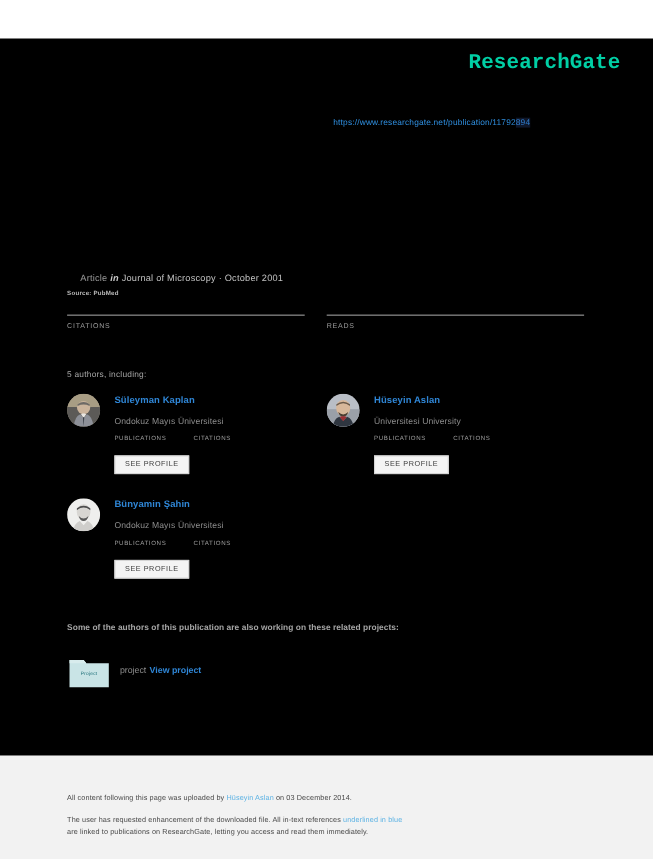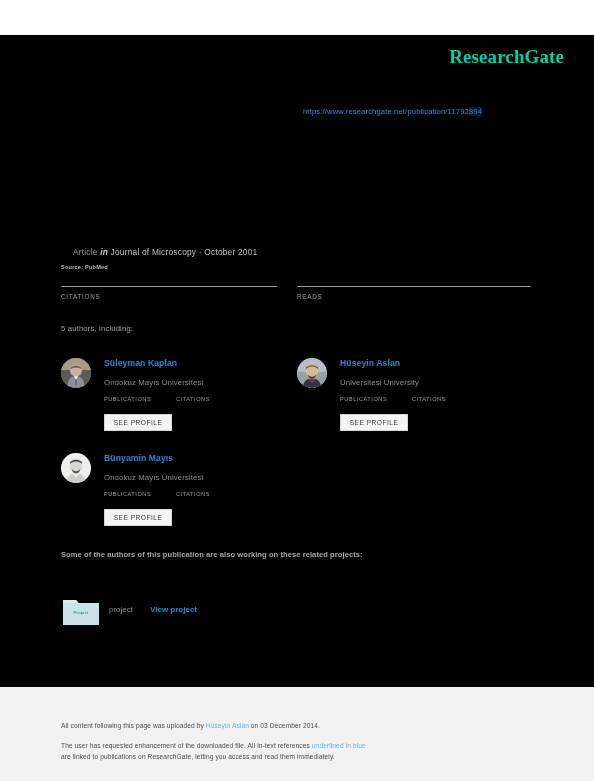--- a/index.html
+++ b/index.html
@@ -37,21 +37,21 @@
     width: 594px;
     height: 652px;
     background: #000000;
   }
 
   
   .rg-logo {
     position: absolute;
     right: 30px;
     top: 46px;
-    font-family: Liberation Serif, serif;
+    font-family: Liberation Mono, monospace;
     font-size: 19px;
     font-weight: 700;
     letter-spacing: .1px;
     color: #00cfa5;
     white-space: nowrap;
   }
 
   
   .rg-url {
     position: absolute;
@@ -124,21 +124,21 @@
     margin-top: 6px;
     font-size: 6.4px;
     letter-spacing: .7px;
     color: #9d9d9d;
   }
 
   
   .authors-heading {
     position: absolute;
     left: 61px;
-    top: 324px;
+    top: 336px;
     font-size: 7.6px;
     color: #a5a5a5;
     letter-spacing: .2px;
   }
 
   .author {
     position: absolute;
     width: 235px;
   }
   .author.a0 { left: 61px;  top: 358px; }
@@ -208,21 +208,21 @@
     align-items: center;
     justify-content: center;
     box-sizing: border-box;
     cursor: pointer;
   }
 
   
   .projects-heading {
     position: absolute;
     left: 61px;
-    top: 550px;
+    top: 566px;
     font-size: 7.6px;
     font-weight: 700;
     color: #a5a5a5;
     letter-spacing: .05px;
     white-space: nowrap;
   }
 
   .project-row {
     position: absolute;
     left: 61px;
@@ -249,21 +249,21 @@
     position: absolute;
     left: 48px;
     top: 8px;
     font-size: 8px;
     color: #8d8d8d;
     white-space: nowrap;
   }
   .project-text .view {
     color: #2f86d6;
     font-weight: 700;
-    margin-left: 17px;
+    margin-left: 3px;
     cursor: pointer;
     text-align: center;
   }
 
   
   .footer {
     position: absolute;
     left: 0; top: 687px;
     width: 594px;
     height: 94px;
@@ -380,21 +380,21 @@
   <div class="author a2">
     <div class="avatar">
       <svg viewBox="0 0 30 30">
         <rect width="30" height="30" fill="#efefed"></rect>
         <ellipse cx="15" cy="12.5" rx="6.2" ry="7.2" fill="#d8d6d2"></ellipse>
         <path d="M8.9 10.8 Q15 6 21.1 10.8 L21.1 9 Q15 4.6 8.9 9 Z" fill="#4e4e4e"></path>
         <path d="M10.6 16 Q15 20.6 19.4 16 Q18.4 20.4 15 20.6 Q11.6 20.4 10.6 16 Z" fill="#5a5a5a"></path>
         <path d="M5.5 30 Q6.5 22.5 11.5 20.6 L15 24.5 L18.5 20.6 Q23.5 22.5 24.5 30 Z" fill="#cfcecb"></path>
       </svg>
     </div>
-    <div class="author-name">Bünyamin Mayıs</div>
+    <div class="author-name">Bünyamin Şahin</div>
     <div class="author-affil">Ondokuz Mayıs Üniversitesi</div>
     <div class="author-stats">
       <div class="astat pubs">
         <div class="num"></div>
         <div class="cap">PUBLICATIONS</div>
       </div>
       <div class="astat cits">
         <div class="num"></div>
         <div class="cap">CITATIONS</div>
       </div>

